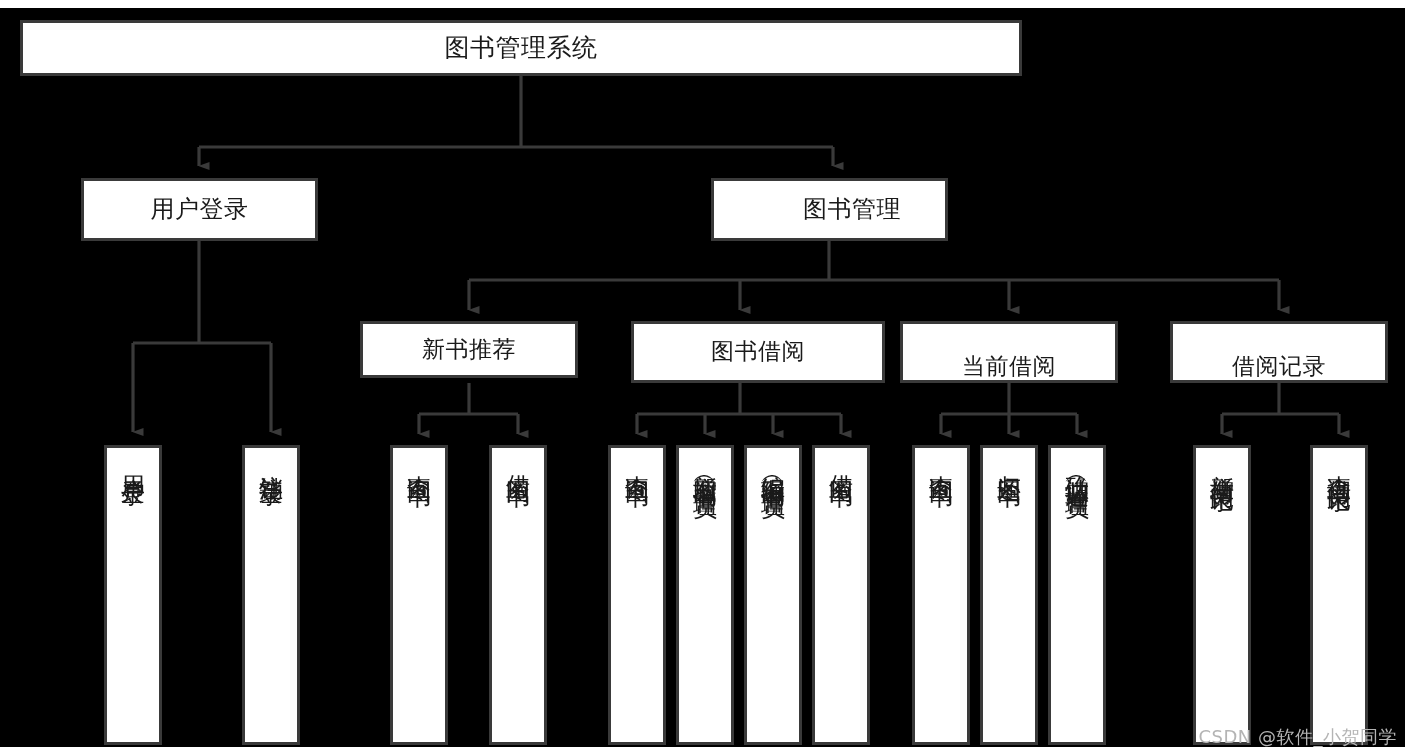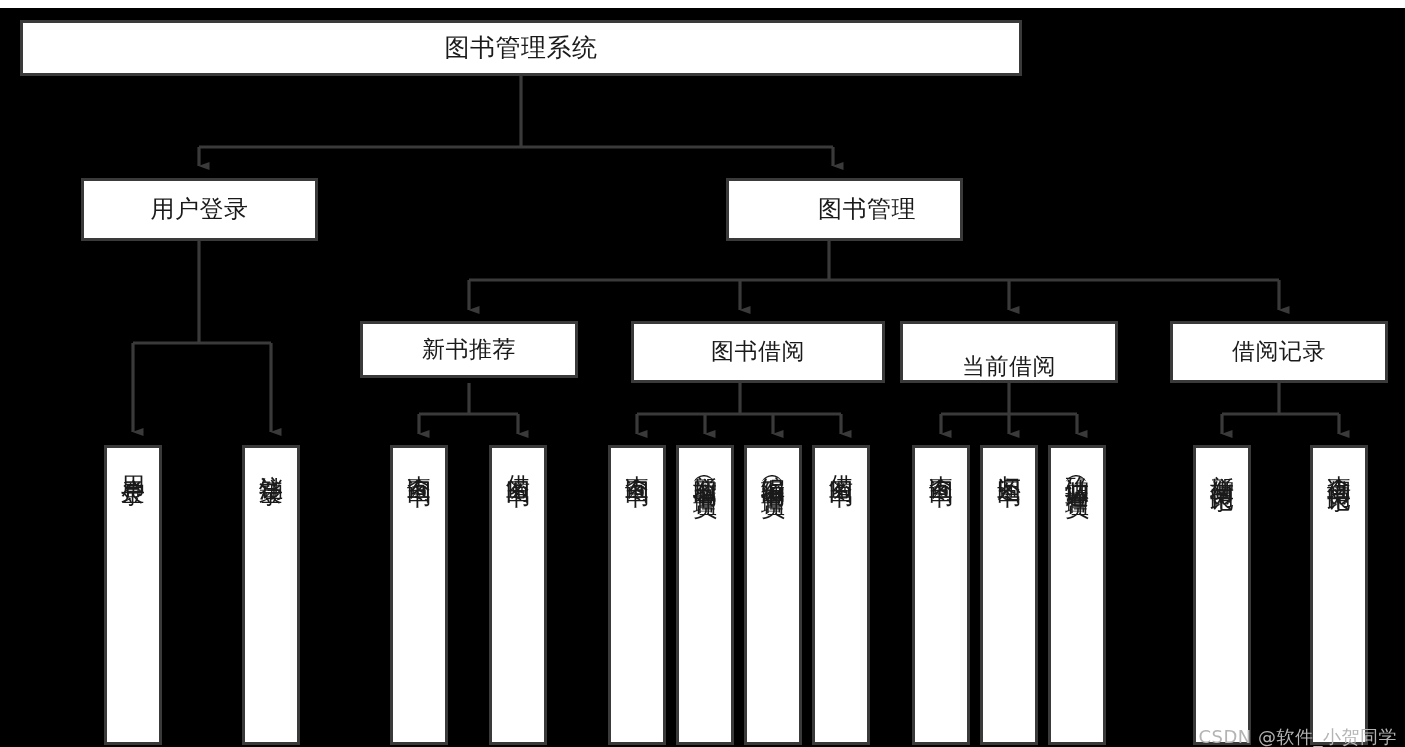--- a/index.html
+++ b/index.html
@@ -129,34 +129,34 @@
     </g>
   </svg>
 
   <div class="node root" style="left:20px; top:12px; width:1002px; height:56px;">
     <span class="label">图书管理系统</span>
   </div>
 
   <div class="node level2" style="left:81px; top:170px; width:237px; height:63px;">
     <span class="label">用户登录</span>
   </div>
-  <div class="node level2" style="left:726px; top:170px; width:237px; height:63px;padding-left:45px;">
+  <div class="node level2" style="left:711px; top:170px; width:237px; height:63px;padding-left:45px;">
     <span class="label">图书管理</span>
   </div>
 
   <div class="node level3" style="left:360px; top:313px; width:218px; height:57px;">
     <span class="label">新书推荐</span>
   </div>
   <div class="node level3" style="left:631px; top:313px; width:254px; height:62px;">
     <span class="label">图书借阅</span>
   </div>
   <div class="node level3" style="left:900px; top:313px; width:218px; height:62px;align-items:flex-end;">
     <span class="label">当前借阅</span>
   </div>
-  <div class="node level3" style="left:1170px; top:313px; width:218px; height:62px;">
+  <div class="node level3" style="left:1170px; top:313px; width:218px; height:62px;align-items:flex-end;">
     <span class="label">借阅记录</span>
   </div>
 
   <div class="node leaf" style="left:104px; top:437px; width:58px; height:300px;">
     <span class="label">用户登录</span>
   </div>
   <div class="node leaf" style="left:242px; top:437px; width:58px; height:300px;">
     <span class="label">注销登录</span>
   </div>
 

